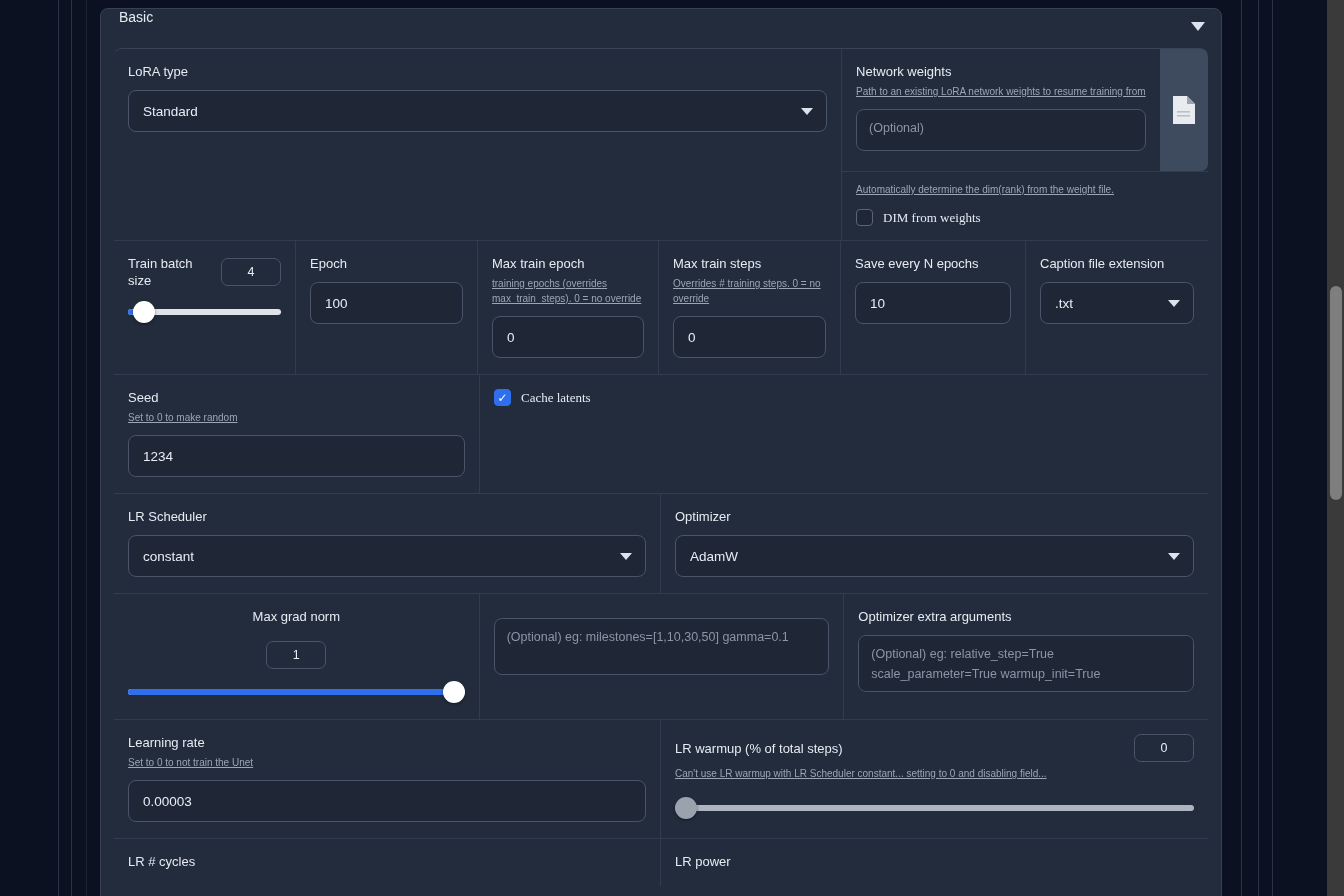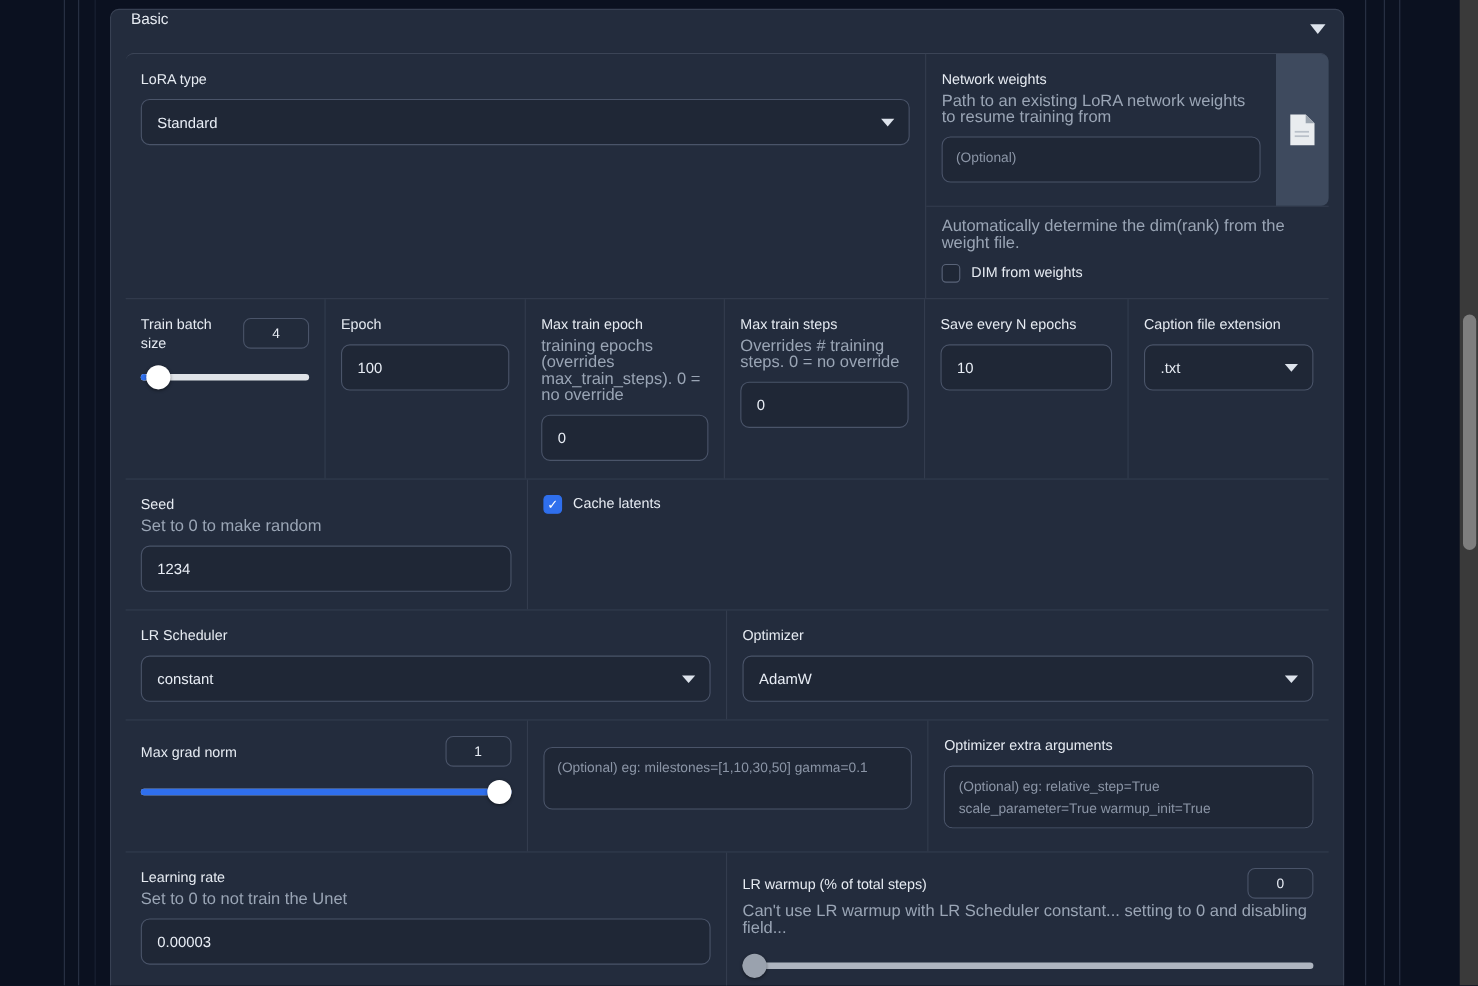--- a/index.html
+++ b/index.html
@@ -63,21 +63,21 @@
     overflow: hidden;
   }
 
   
   .row { display: flex; border-top: 1px solid #333c4e; }
   .row.first { border-top: 1px solid #3b4456; border-radius: 8px 8px 0 0; }
   .cell { padding: 14px 14px 16px 14px; border-left: 1px solid #333c4e; position: relative; }
   .cell:first-child { border-left: none; }
 
   .lbl { color: #e6ebf2; font-size: 13px; line-height: 17px; display:block; }
-  .lbl-sm { color: #9aa5b5; font-size: 15px; line-height: 15px; margin-top: 4px; display:block; }
+  .lbl-sm { color: #9aa5b5; font-size: 10px; line-height: 15px; margin-top: 4px; display:block;text-decoration:underline; }
 
   
   .tinput {
     margin-top: 10px;
     width: 100%; height: 42px;
     background: #1f2736;
     border: 1px solid #4a5469;
     border-radius: 8px;
     color: #e8edf5; font-size: 13.5px;
     padding: 0 14px;
@@ -114,21 +114,21 @@
   .sel-caret {
     position: absolute; right: 14px; top: 18px;
     width: 0; height: 0;
     border-left: 6px solid transparent;
     border-right: 6px solid transparent;
     border-top: 7px solid #dde3ec;
     pointer-events: none;
   }
 
   
-  .cb-row { display: flex; align-items: flex-start; gap: 10px; }
+  .cb-row { display: flex; align-items: flex-end; gap: 10px; font-family: Liberation Serif, serif; }
   .cbox {
     width: 17px; height: 17px; border-radius: 4px;
     border: 1px solid #5a6479; background: #1f2736;
     display: flex; align-items: center; justify-content: center;
     cursor: pointer; flex: none;
   }
   .cbox.on { background: #2f6fed; border-color: #2f6fed; }
   .cbox.on::after {
     content: "✓"; color: #fff; font-size: 12px; line-height: 1;
     font-family: "DejaVu Sans", sans-serif;
@@ -303,21 +303,21 @@
         <span class="lbl">Optimizer</span>
         <div class="sel-wrap">
           <div class="sel">AdamW</div>
           <span class="sel-caret"></span>
         </div>
       </div>
     </div>
 
     <div class="row">
       <div class="cell" style="width:366px;">
-        <div class="slider-head" style="justify-content:space-between;">
+        <div class="slider-head" style="justify-content:space-between;flex-direction:column;">
           <span class="lbl">Max grad norm</span>
           <input class="num-pill" value="1" style="">
         </div>
         <div class="slider">
           <div class="strack"></div>
           <div class="sfill" id="mgn-fill" style="width: 337px;"></div>
           <div class="sthumb" id="mgn-thumb" style="left: calc(100% - 22px);"></div>
         </div>
       </div>
 

